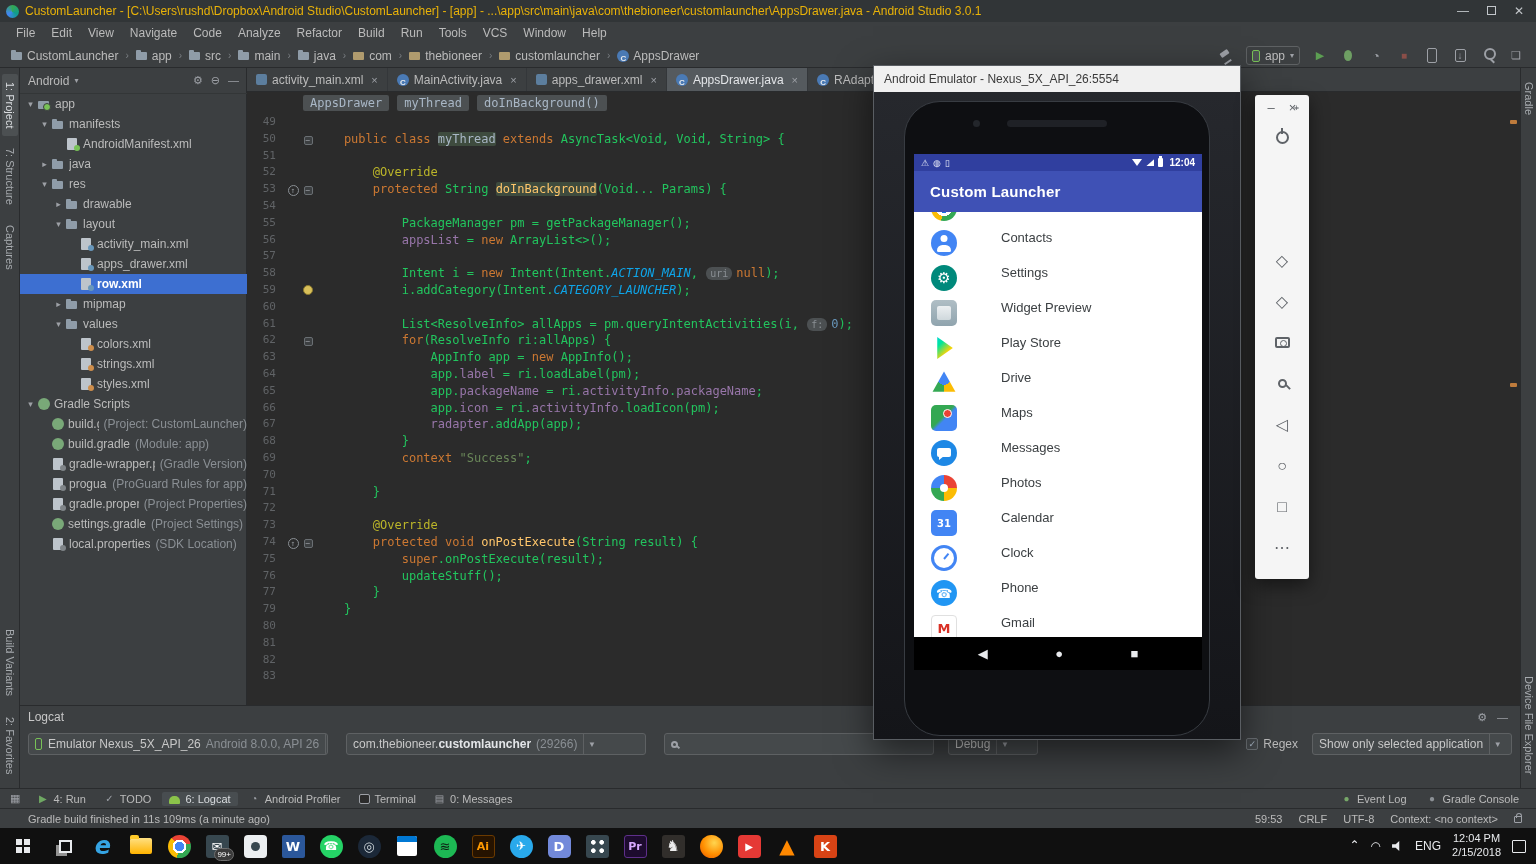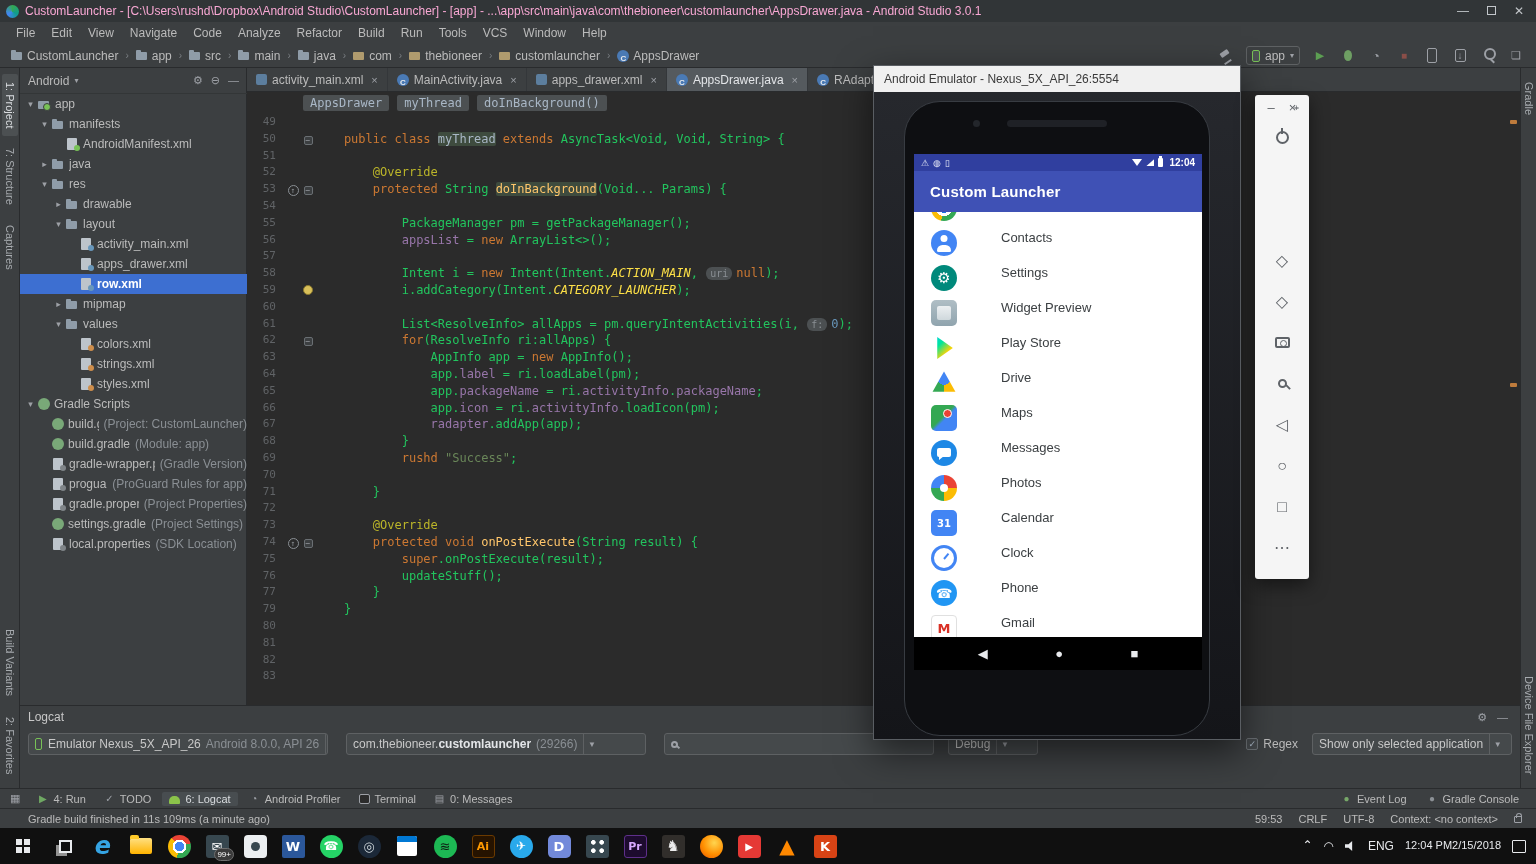--- a/index.html
+++ b/index.html
@@ -3,21 +3,21 @@
 <meta charset="utf-8">
 <style>
   html,body{margin:0;padding:0;background:#000}
   *{box-sizing:border-box}
   #root{position:relative;width:1536px;height:864px;overflow:hidden;background:#2B2B2B;
         font-family:"Liberation Sans",sans-serif;color:#BBBBBB;font-size:12px;cursor:default}
 
   
   #titlebar{position:absolute;left:0;top:0;right:0;height:22px;background:#313537;display:flex;align-items:center;padding:0 6px;gap:6px}
   .as-logo{width:13px;height:13px;border-radius:50%;background:conic-gradient(#34A853,#0F9D8F,#4285F4,#34A853);flex:none}
-  #win-title{color:#f9a8d4;font-size:12px;white-space:nowrap;overflow:hidden}
+  #win-title{color:#eab308;font-size:12px;white-space:nowrap;overflow:hidden}
   .winctl{margin-left:auto;display:flex;gap:18px;padding-right:6px;color:#C2C6CA;font-size:12px}
   .winctl span{cursor:pointer}
   .maxbox{width:9px;height:9px;border:1px solid #C2C6CA;display:inline-block;margin-top:2px}
 
   #menubar{position:absolute;left:0;top:22px;right:0;height:22px;background:#3C3F41;display:flex;align-items:center;padding-left:8px}
   .mi{padding:2px 8px;color:#BBBBBB}
 
   #navbar{position:absolute;left:0;top:44px;right:0;height:24px;background:#3C3F41;border-bottom:1px solid #292B2D;display:flex;align-items:center;padding:0 8px}
   #crumbs{display:flex;align-items:center;gap:4px;white-space:nowrap}
   .crumb{display:inline-flex;align-items:center;gap:4px;padding:1px 3px}
@@ -91,21 +91,21 @@
   .fs{width:14px;flex:none;text-align:center}
   .ct{white-space:pre;flex:1}
   .ovr{display:inline-block;width:11px;height:11px;margin-top:3px;border-radius:50%;border:1px solid #8A8F94;color:#8A8F94;font-size:8px;line-height:9px;text-align:center;cursor:pointer}
   .bulb{display:inline-block;width:10px;height:10px;margin-top:3px;border-radius:50%;background:#D9C05A;border:1px solid #8C7A2F;cursor:pointer}
   .fm{display:inline-block;width:9px;height:9px;margin-top:4px;border:1px solid #6A6F73;border-radius:2px;background:#3C3F41;color:#9DA0A6;font-size:8px;line-height:7px;text-align:center;cursor:pointer}
   .tk-d{color:#22c55e}
   .tk-k{color:#CC7832}
   .tk-a{color:#BBB529}
   .tk-s{color:#6A8759}
   .tk-n{color:#6897BB}
-  .tk-c{color:#fde047;font-style:italic}
+  .tk-c{color:#0ea5e9;font-style:italic}
   .tk-f{color:#9876AA}
   .tk-m{color:#FFC66B}
   .tk-hl{color:#A9B7C6;background:#3E4B3E;border-radius:2px}
   .tk-mh{color:#FFC66B;background:#3E4B3E;border-radius:2px}
   .tk-hint{display:inline-block;background:#4C5052;color:#8A8F94;font-size:10px;line-height:13px;border-radius:6px;padding:0 4px;margin:0 4px 0 1px;vertical-align:baseline}
   .stripe-mark{position:absolute;width:7px;height:4px;background:#BE7B3C;right:3px;border-radius:1px}
 
   
   #logcat{position:absolute;left:20px;top:705px;right:16px;height:83px;background:#3C3F41;border-top:1px solid #292B2D}
   #lchead{height:22px;display:flex;align-items:center;padding:0 8px;color:#C8C8C8}
@@ -170,21 +170,21 @@
   .ta-premiere{background:#1D0B2E;border:1px solid #5E2F8A;border-radius:3px;color:#D8A9FF;font-size:11px}
   .ta-chess{background:#312E2B;border-radius:3px;color:#ECECEC;font-size:15px;font-weight:normal}
   .ta-firefox{border-radius:50%;background:radial-gradient(circle at 62% 34%,#FFD54F,#FF8F00 55%,#E65100)}
   .ta-youtube{background:#E53935;border-radius:4px;font-size:10px}
   .ta-vlc{color:#FF8800;font-size:20px;background:none}
   .ta-krita{background:#D84315;border-radius:3px}
   #ttray{margin-left:auto;display:flex;align-items:center;gap:11px;padding-right:10px;color:#E8EAED;font-size:12px}
   .tr-chev{font-size:12px;transform:translateY(-1px)}
   .tr-wifi{font-size:12px}
   .tr-vol{width:12px;height:11px;background:#E8EAED;clip-path:polygon(0 35%,30% 35%,60% 5%,60% 95%,30% 65%,0 65%)}
-  .tr-clock{display:flex;align-items:center;font-size:11px;line-height:1.25}
+  .tr-clock{display:flex;flex-direction:column;align-items:center;font-size:11px;line-height:1.25}
   .tr-ac{width:14px;height:13px;border:1.5px solid #E8EAED;border-radius:1px}
 
   
   #emwin{position:absolute;left:873px;top:65px;width:368px;height:675px;z-index:40;background:#1E2023;border:1px solid #5A5E63;box-shadow:0 12px 34px rgba(0,0,0,.55)}
   #emtitle{height:26px;background:#F0F0F0;color:#3A3A3A;font-size:12px;display:flex;align-items:center;padding:0 10px}
   #embody{position:absolute;left:0;top:26px;right:0;bottom:0;background:linear-gradient(#26282D,#141519)}
   #phone{position:absolute;left:30px;top:9px;width:306px;height:635px;background:#0E0F12;border:1px solid #383C42;border-radius:36px}
   .spk{position:absolute;left:50%;top:18px;transform:translateX(-50%);width:100px;height:7px;border-radius:4px;background:#1F2126}
   .cam{position:absolute;left:68px;top:18px;width:7px;height:7px;border-radius:50%;background:#23262B}
   #pscreen{position:absolute;left:9px;top:52px;width:288px;height:516px;background:#fff;overflow:hidden}
@@ -638,21 +638,21 @@
         <div class="cl">
           <span class="ln">68</span>
           <span class="gs"></span>
           <span class="fs"></span>
           <span class="ct"><span class="tk-d">            }</span></span>
         </div>
         <div class="cl">
           <span class="ln">69</span>
           <span class="gs"></span>
           <span class="fs"></span>
-          <span class="ct"><span class="tk-k">            rushd </span><span class="tk-s">"Success"</span><span class="tk-d">;</span></span>
+          <span class="ct"><span class="tk-k">            context </span><span class="tk-s">"Success"</span><span class="tk-d">;</span></span>
         </div>
         <div class="cl">
           <span class="ln">70</span>
           <span class="gs"></span>
           <span class="fs"></span>
           <span class="ct"></span>
         </div>
         <div class="cl">
           <span class="ln">71</span>
           <span class="gs"></span>

